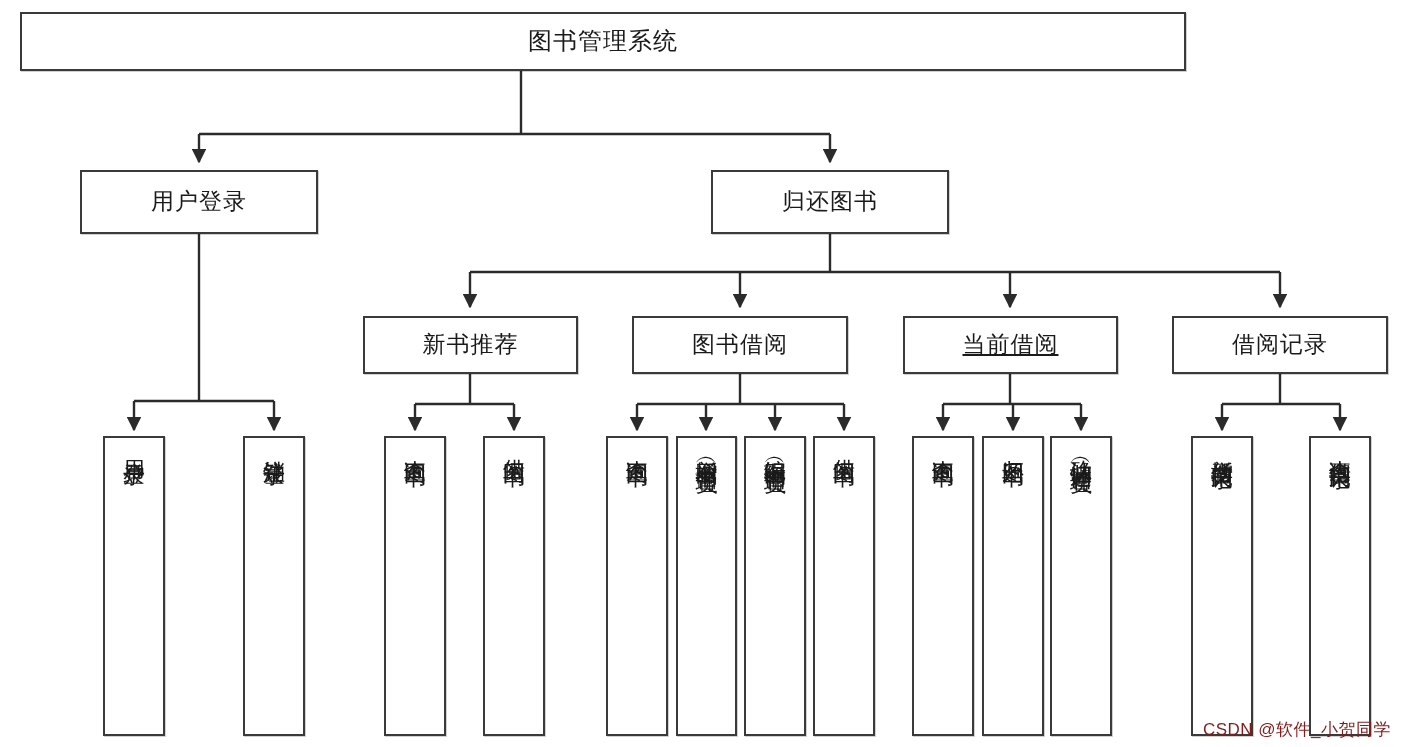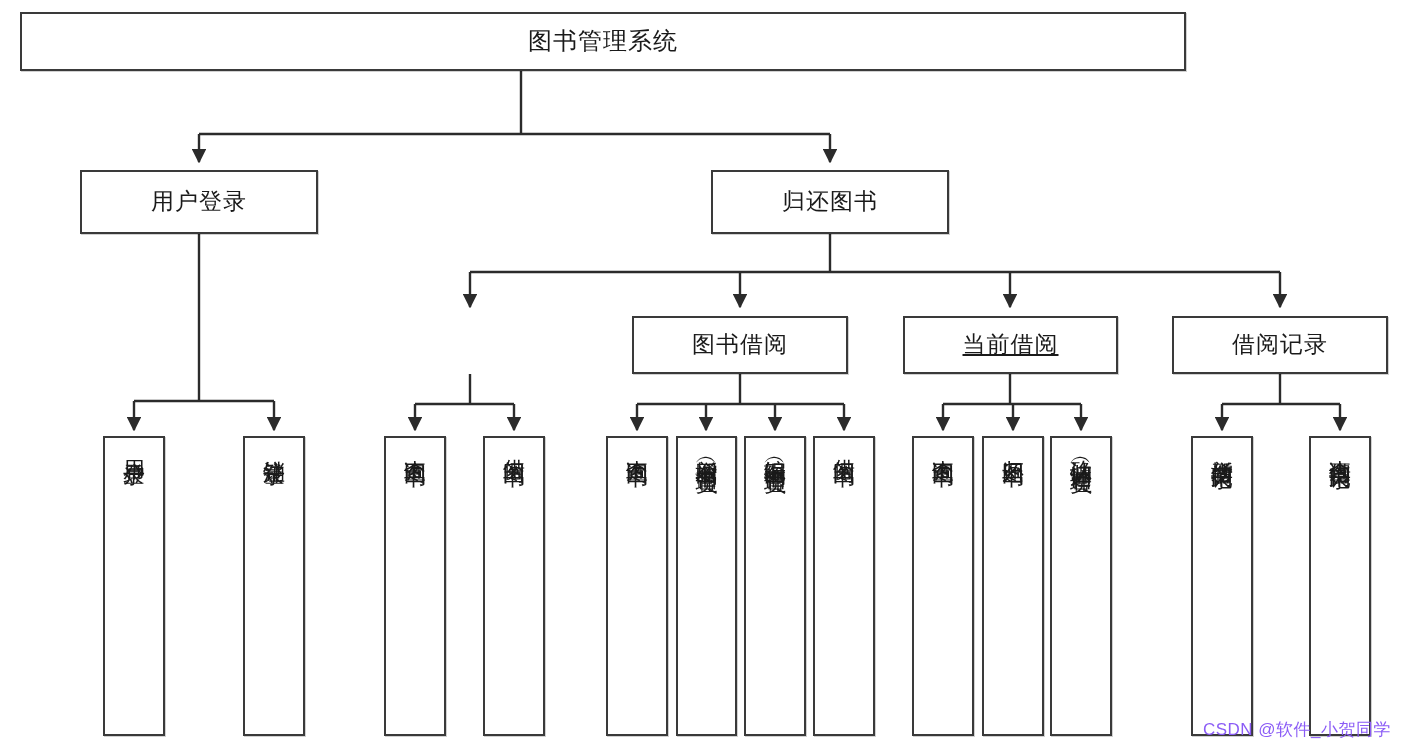--- a/index.html
+++ b/index.html
@@ -65,21 +65,21 @@
     max-height: 276px;
   }
   .node.v.tall .lbl {
     max-height: 284px;
   }
   .watermark {
     position: absolute;
     right: 14px;
     bottom: 6px;
     font-size: 17px;
-    color: #8b5cf6;
+    color: #7f1d1d;
     white-space: nowrap;
     letter-spacing: 0.5px;
     user-select: none;
   }
 </style>
 </head>
 <body>
 
 <div id="canvas">
 
@@ -137,20 +137,23 @@
     <span class="lbl">图书管理系统</span>
   </div>
 
   <div class="node h" style="left:80px; top:170px; width:238px; height:64px;">
     <span class="lbl">用户登录</span>
   </div>
   <div class="node h" style="left:711px; top:170px; width:238px; height:64px;">
     <span class="lbl">归还图书</span>
   </div>
 
+  <div class="node h" style="left:363px; top:316px; width:215px; height:58px;">
+    <span class="lbl">新书推荐</span>
+  </div>
   <div class="node h" style="left:632px; top:316px; width:216px; height:58px;">
     <span class="lbl">图书借阅</span>
   </div>
   <div class="node h" style="left:903px; top:316px; width:215px; height:58px;text-decoration:underline;">
     <span class="lbl">当前借阅</span>
   </div>
   <div class="node h" style="left:1172px; top:316px; width:216px; height:58px;justify-content:center;">
     <span class="lbl">借阅记录</span>
   </div>
 

